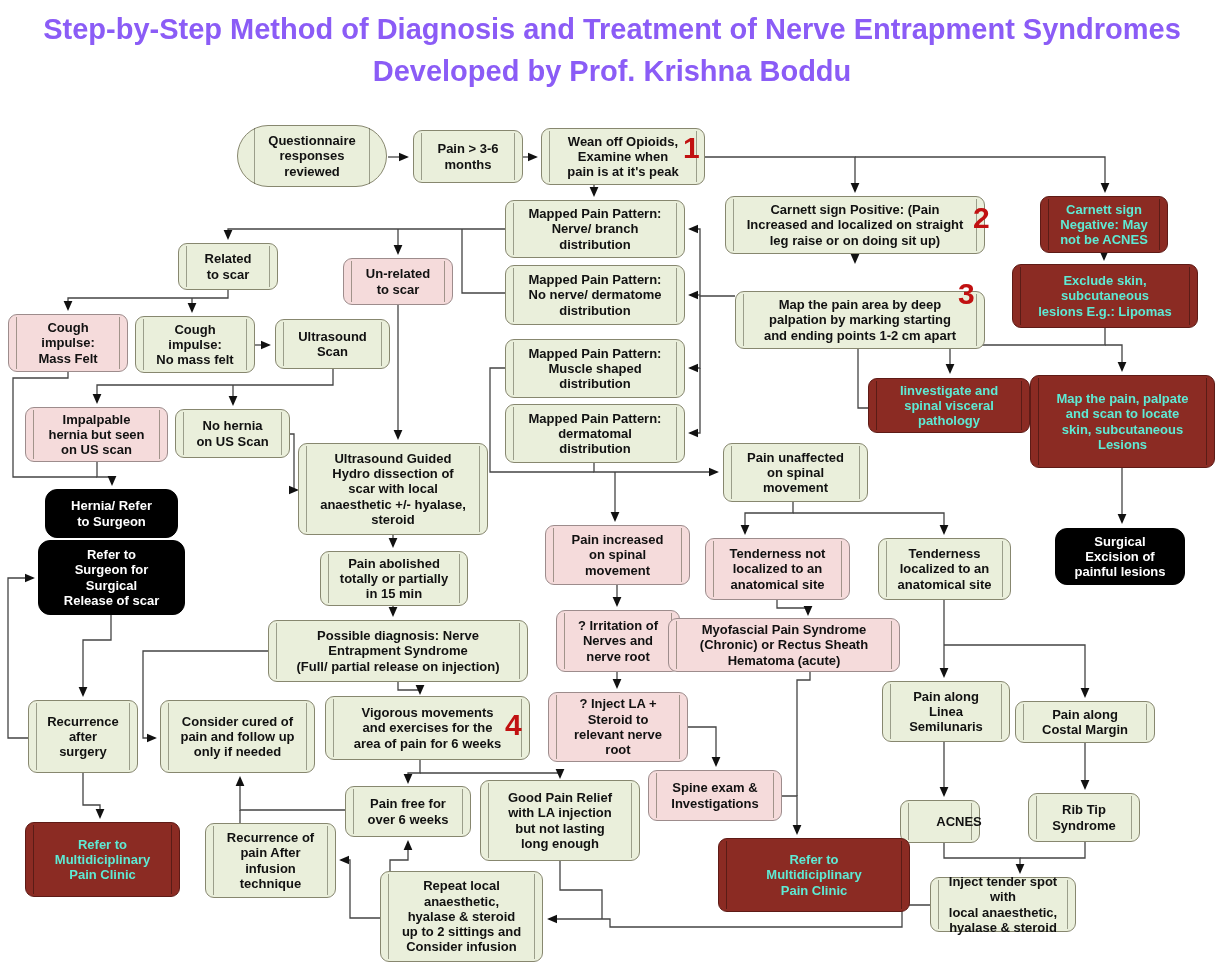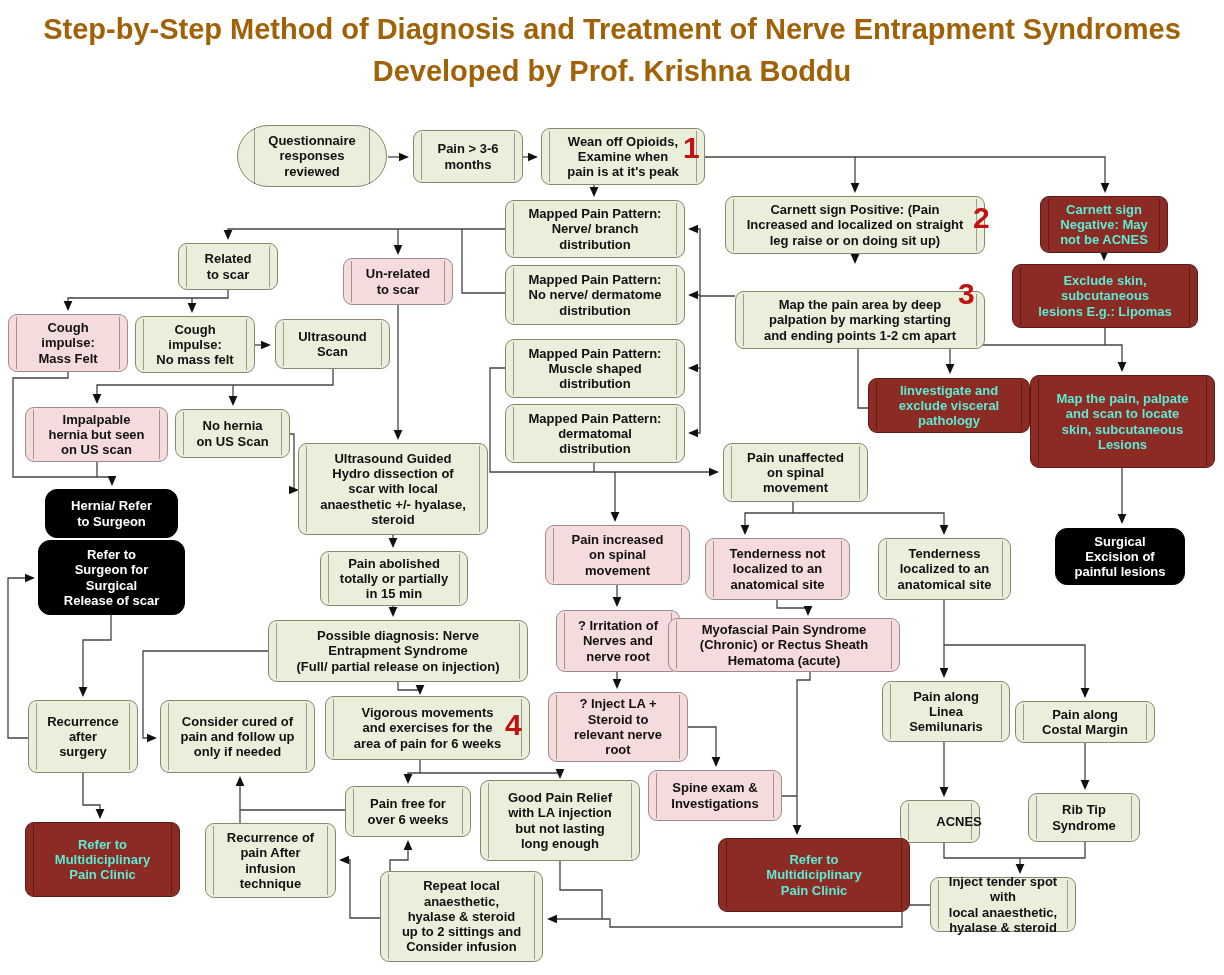--- a/index.html
+++ b/index.html
@@ -2,21 +2,21 @@
 <html><head>
 <meta charset="utf-8">
 <style>
   html,body{margin:0;padding:0;background:#ffffff;}
   #canvas{
     position:relative;width:1224px;height:975px;background:#ffffff;
     font-family:"Liberation Sans",sans-serif;overflow:hidden;
   }
   #title{
     position:absolute;left:0;top:8px;width:1224px;text-align:center;
-    font-weight:bold;font-size:29px;line-height:1.45;color:#a16207;
+    font-weight:bold;font-size:29px;line-height:1.45;color:#8b5cf6;
   }
   #edges{position:absolute;left:0;top:0;width:1224px;height:975px;}
   .node{
     position:absolute;display:flex;align-items:center;justify-content:center;
     text-align:center;white-space:pre-line;font-weight:bold;font-size:13px;
     line-height:1.18;color:#111;border-radius:9px;box-sizing:border-box;
     padding:2px 10px;
   }
   .node::before,.node::after{
     content:"";position:absolute;top:2px;bottom:2px;width:0;
@@ -156,21 +156,21 @@
 impulse:
 No mass felt</div>
       <div class="node green" style="left: 275px; top: 319px; width: 115px; height: 50px;">Ultrasound
 Scan</div>
       <div class="node pink" style="left: 25px; top: 407px; width: 143px; height: 55px;">Impalpable
 hernia but seen
 on US scan</div>
       <div class="node green" style="left: 175px; top: 409px; width: 115px; height: 49px;">No hernia
 on US Scan</div>
       <div class="node darkred" style="left: 868px; top: 378px; width: 162px; height: 55px;">Iinvestigate and
-exclude visceral
+spinal visceral
 pathology</div>
       <div class="node darkred" style="left: 1030px; top: 375px; width: 185px; height: 93px;">Map the pain, palpate
 and scan to locate
 skin, subcutaneous
 Lesions</div>
       <div class="node green" style="left: 298px; top: 443px; width: 190px; height: 92px;">Ultrasound Guided
 Hydro dissection of
 scar with local
 anaesthetic +/- hyalase,
 steroid</div>

